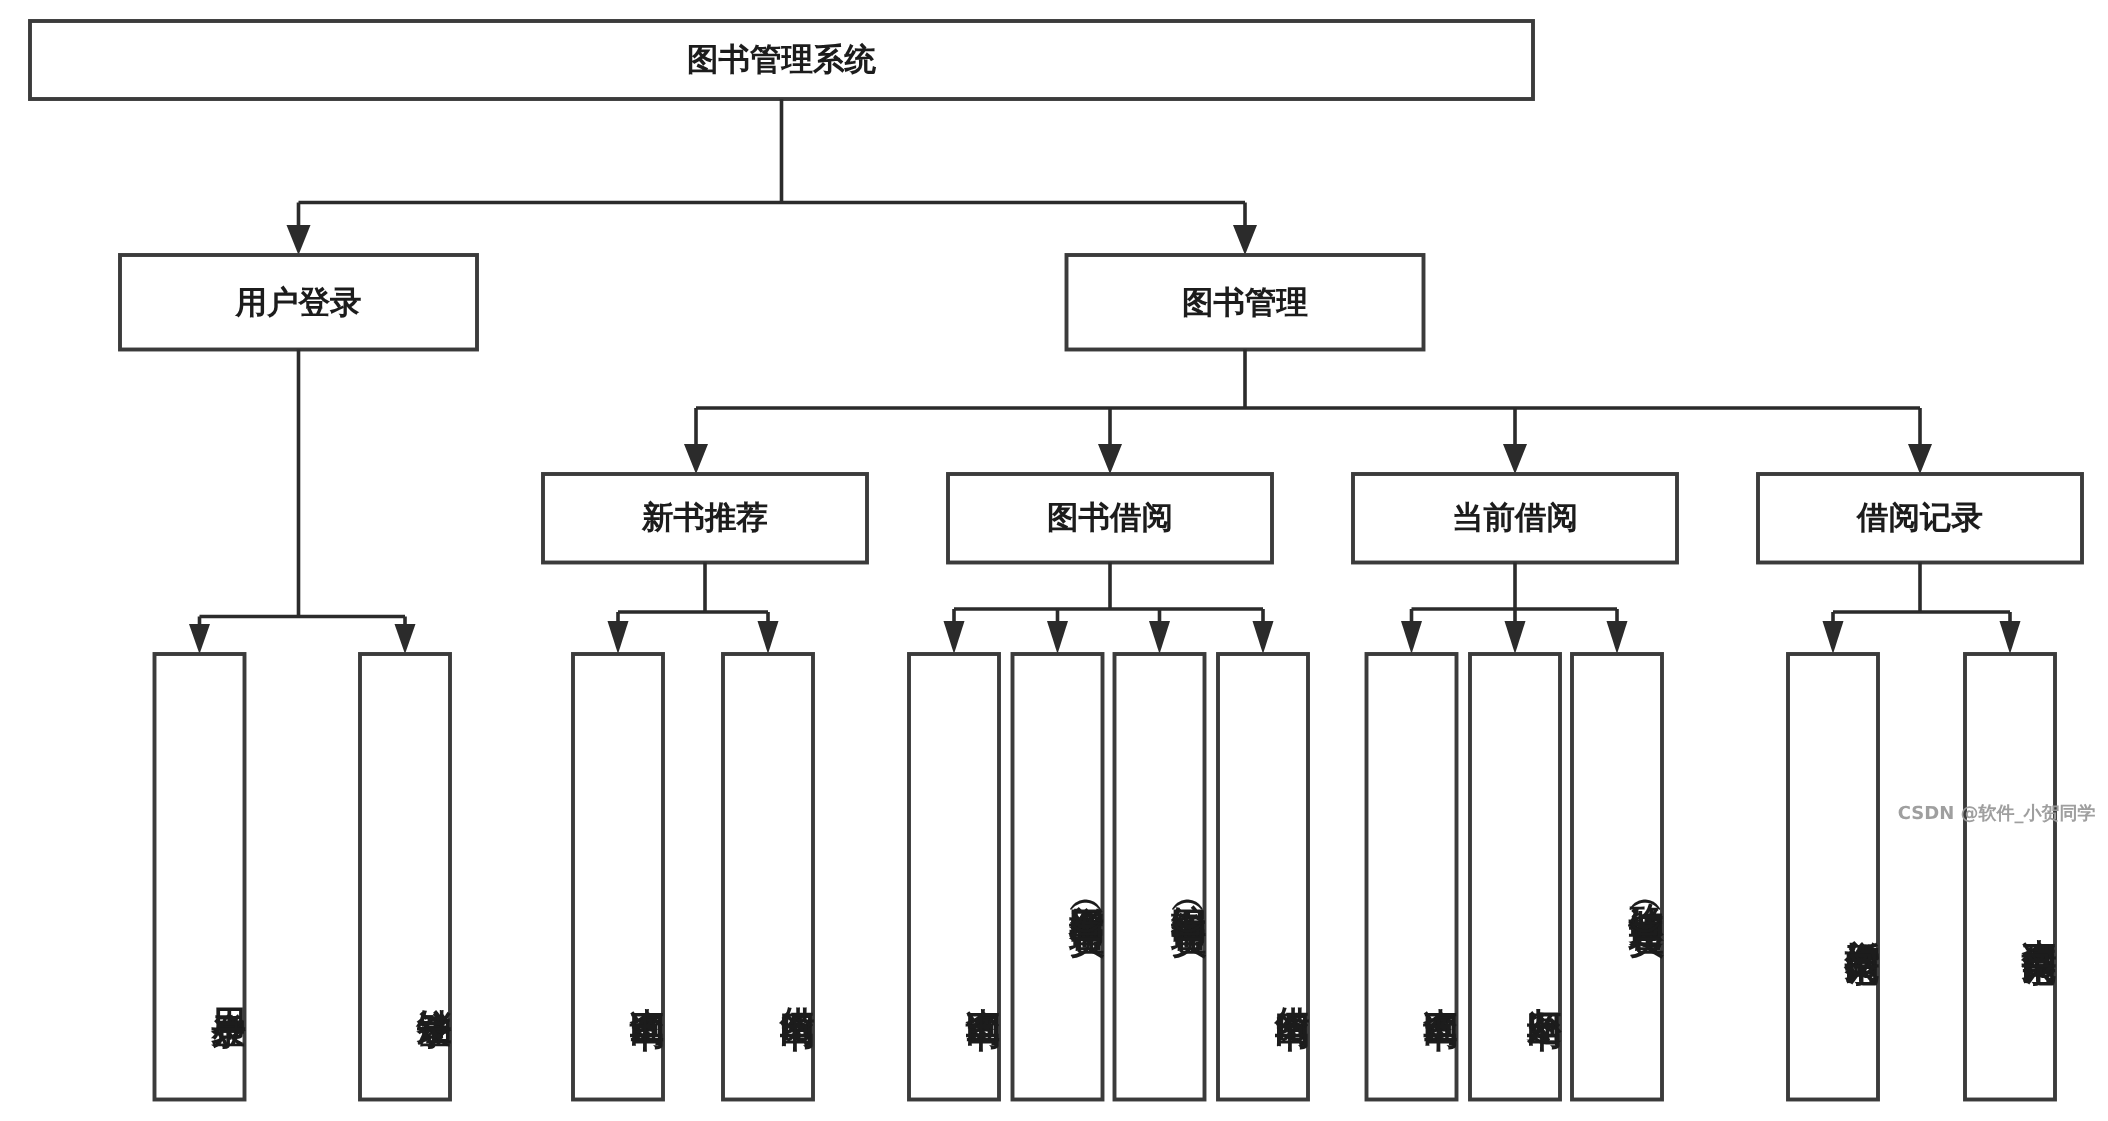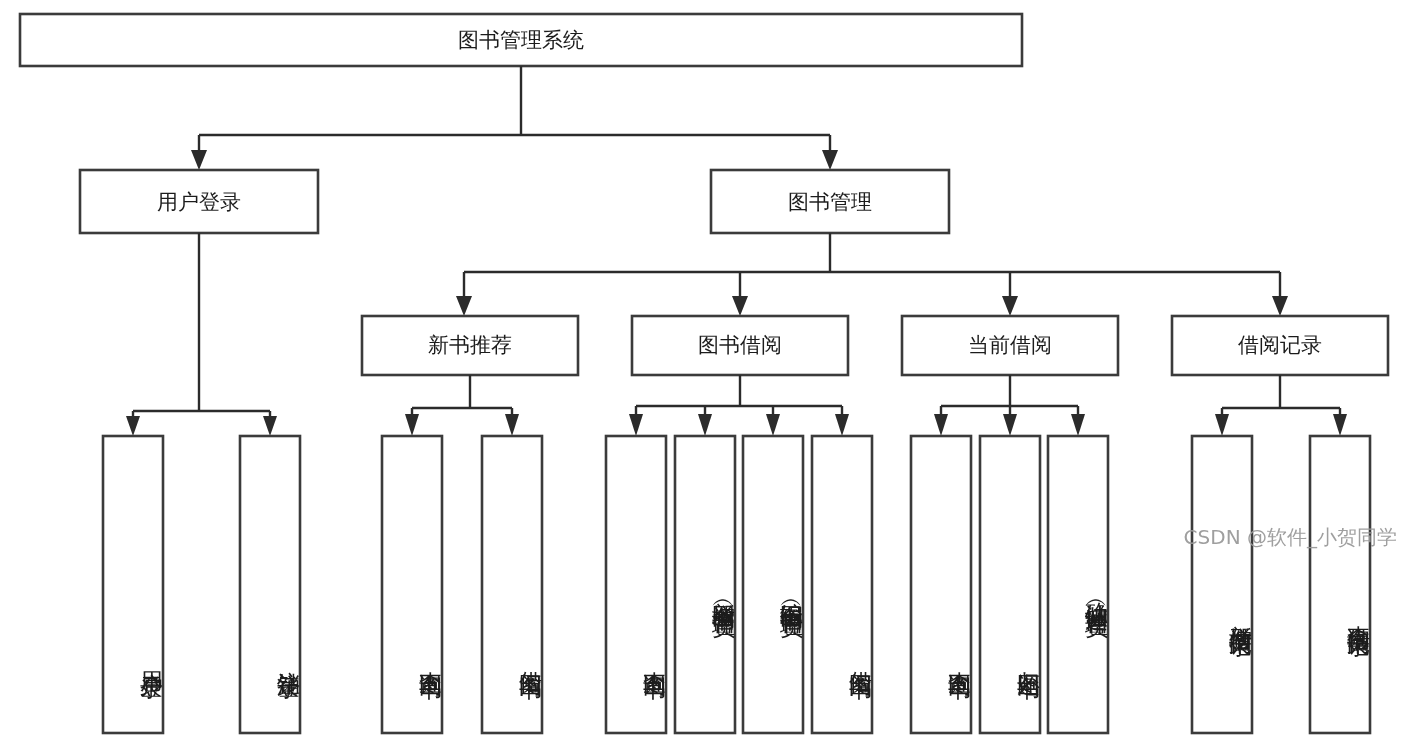--- a/index.html
+++ b/index.html
@@ -12,20 +12,21 @@
     font-family: "DejaVu Sans", "Liberation Sans", sans-serif;
     width: 1405px;
     height: 747px;
     overflow: hidden;
   }
   #diagram-root {
     position: relative;
     width: 1405px;
     height: 557px;
     background: #ffffff;
+    font-weight: bold;
   }
   svg#tree-svg {
     position: absolute;
     left: 0;
     top: 0;
     width: 1405px;
     height: 747px;
     display: block;
   }
   .node-rect {
@@ -68,21 +69,21 @@
     color: #1c1c1c;
     letter-spacing: 2px;
     pointer-events: none;
     white-space: nowrap;
   }
   .watermark {
     position: absolute;
     right: 8px;
     bottom: 6px;
     font-family: "DejaVu Sans", "Liberation Sans", sans-serif;
-    font-size: 20px;
+    font-size: 12px;
     color: #9a9a9a;
     opacity: 0.95;
     white-space: nowrap;
   }
 </style>
 </head>
 <body>
 
 <div id="diagram-root">
 

